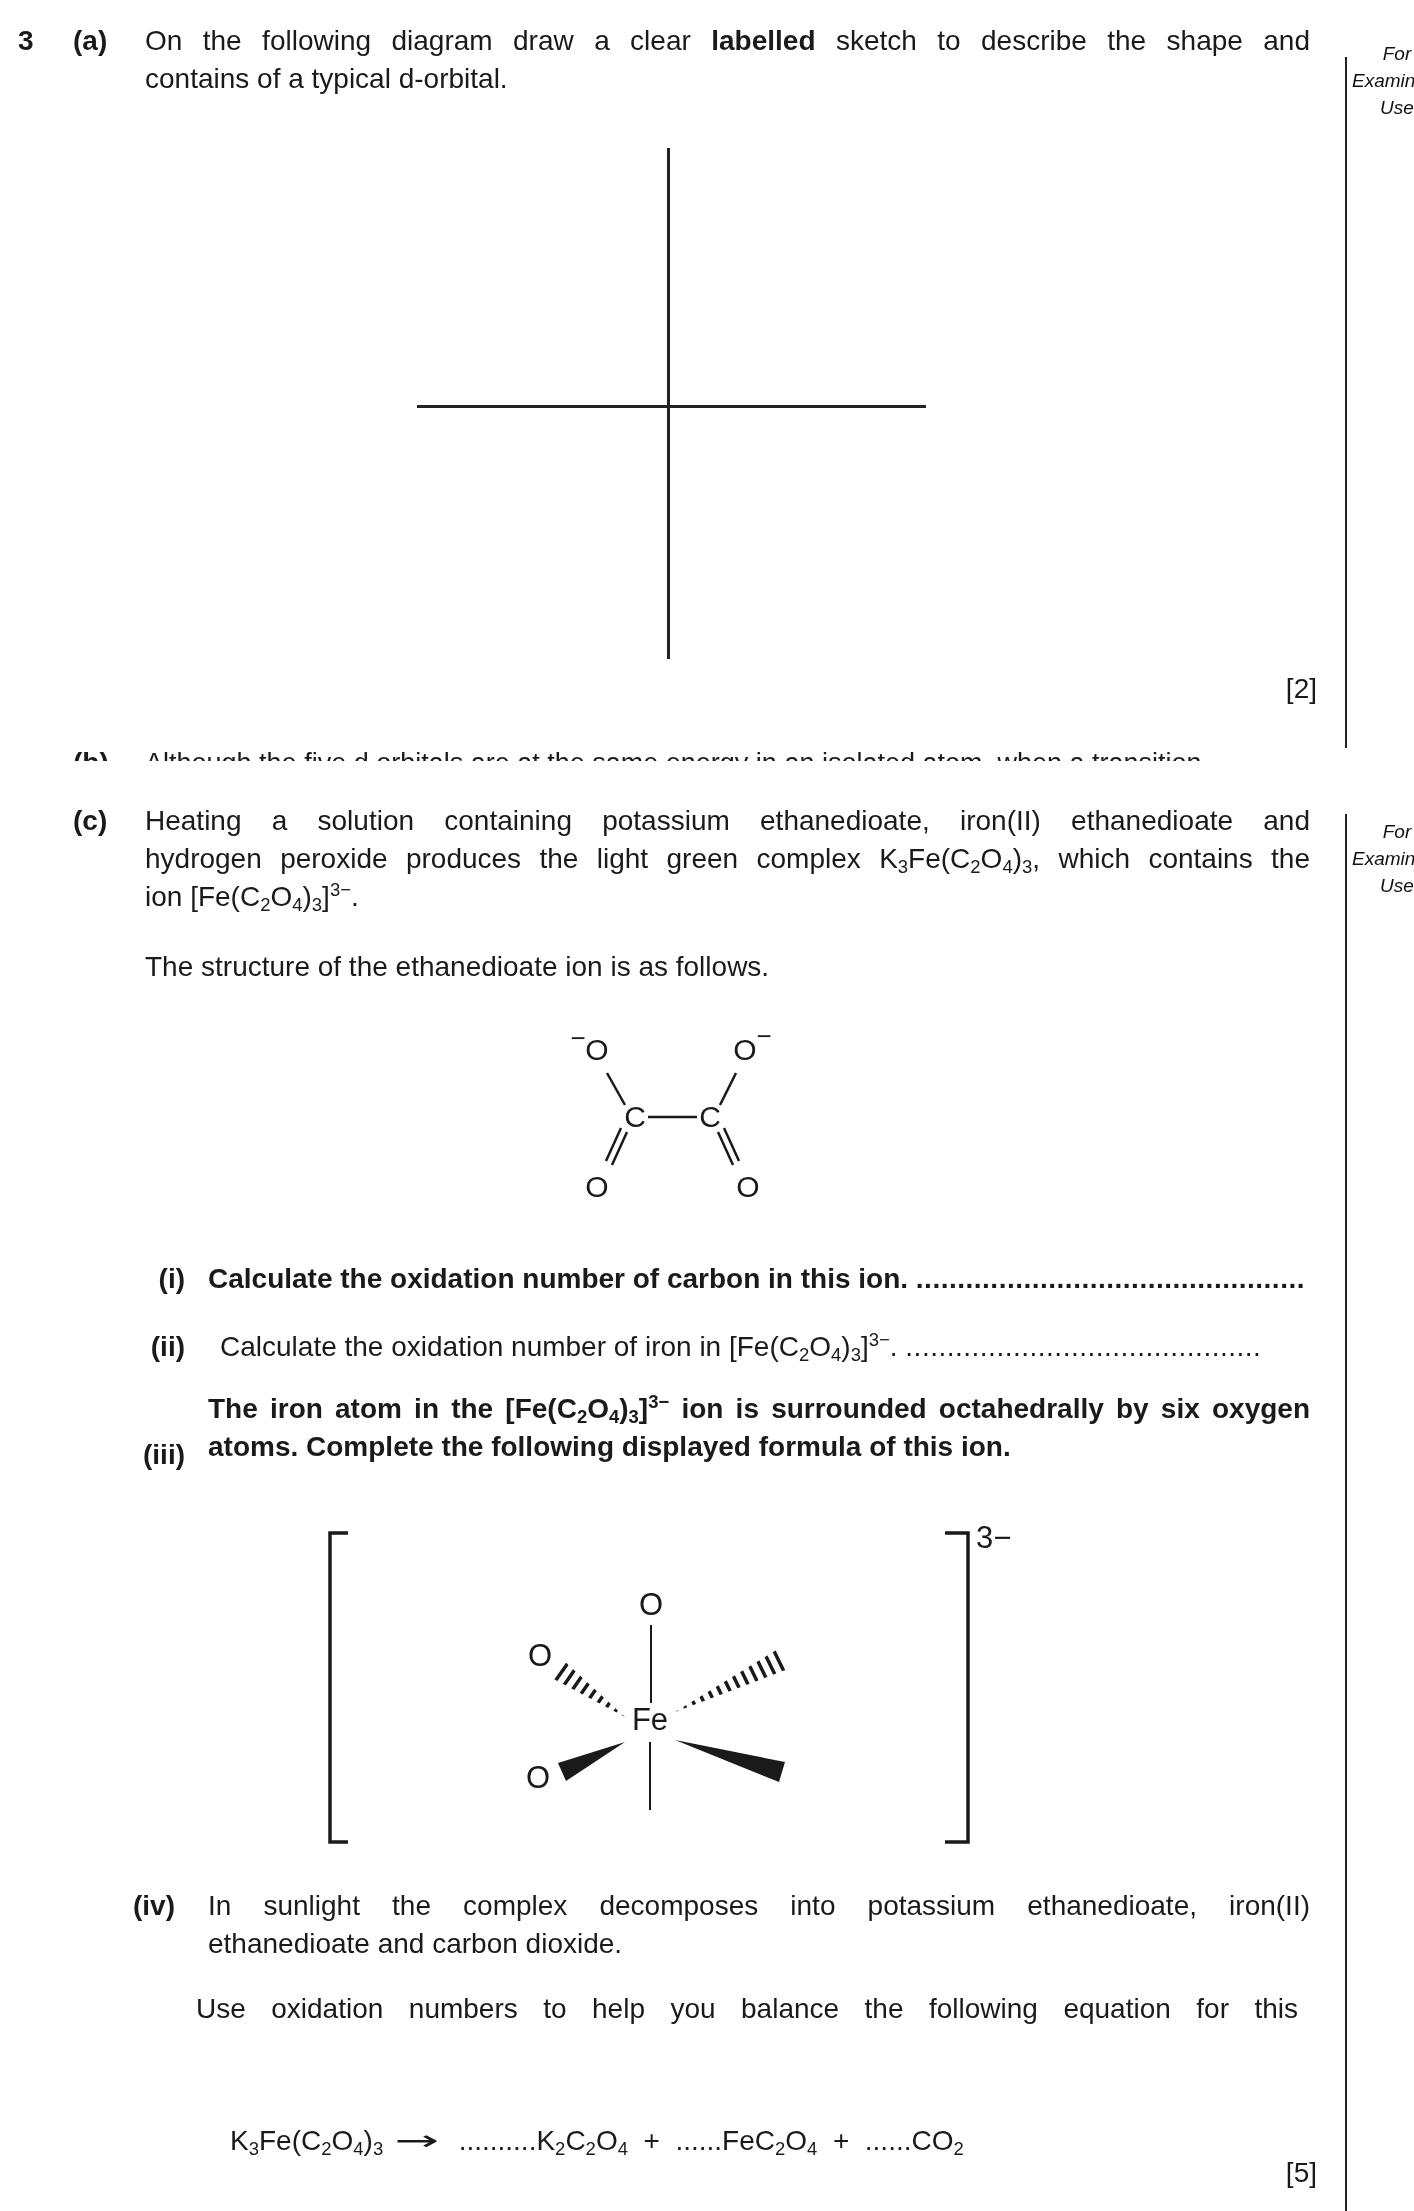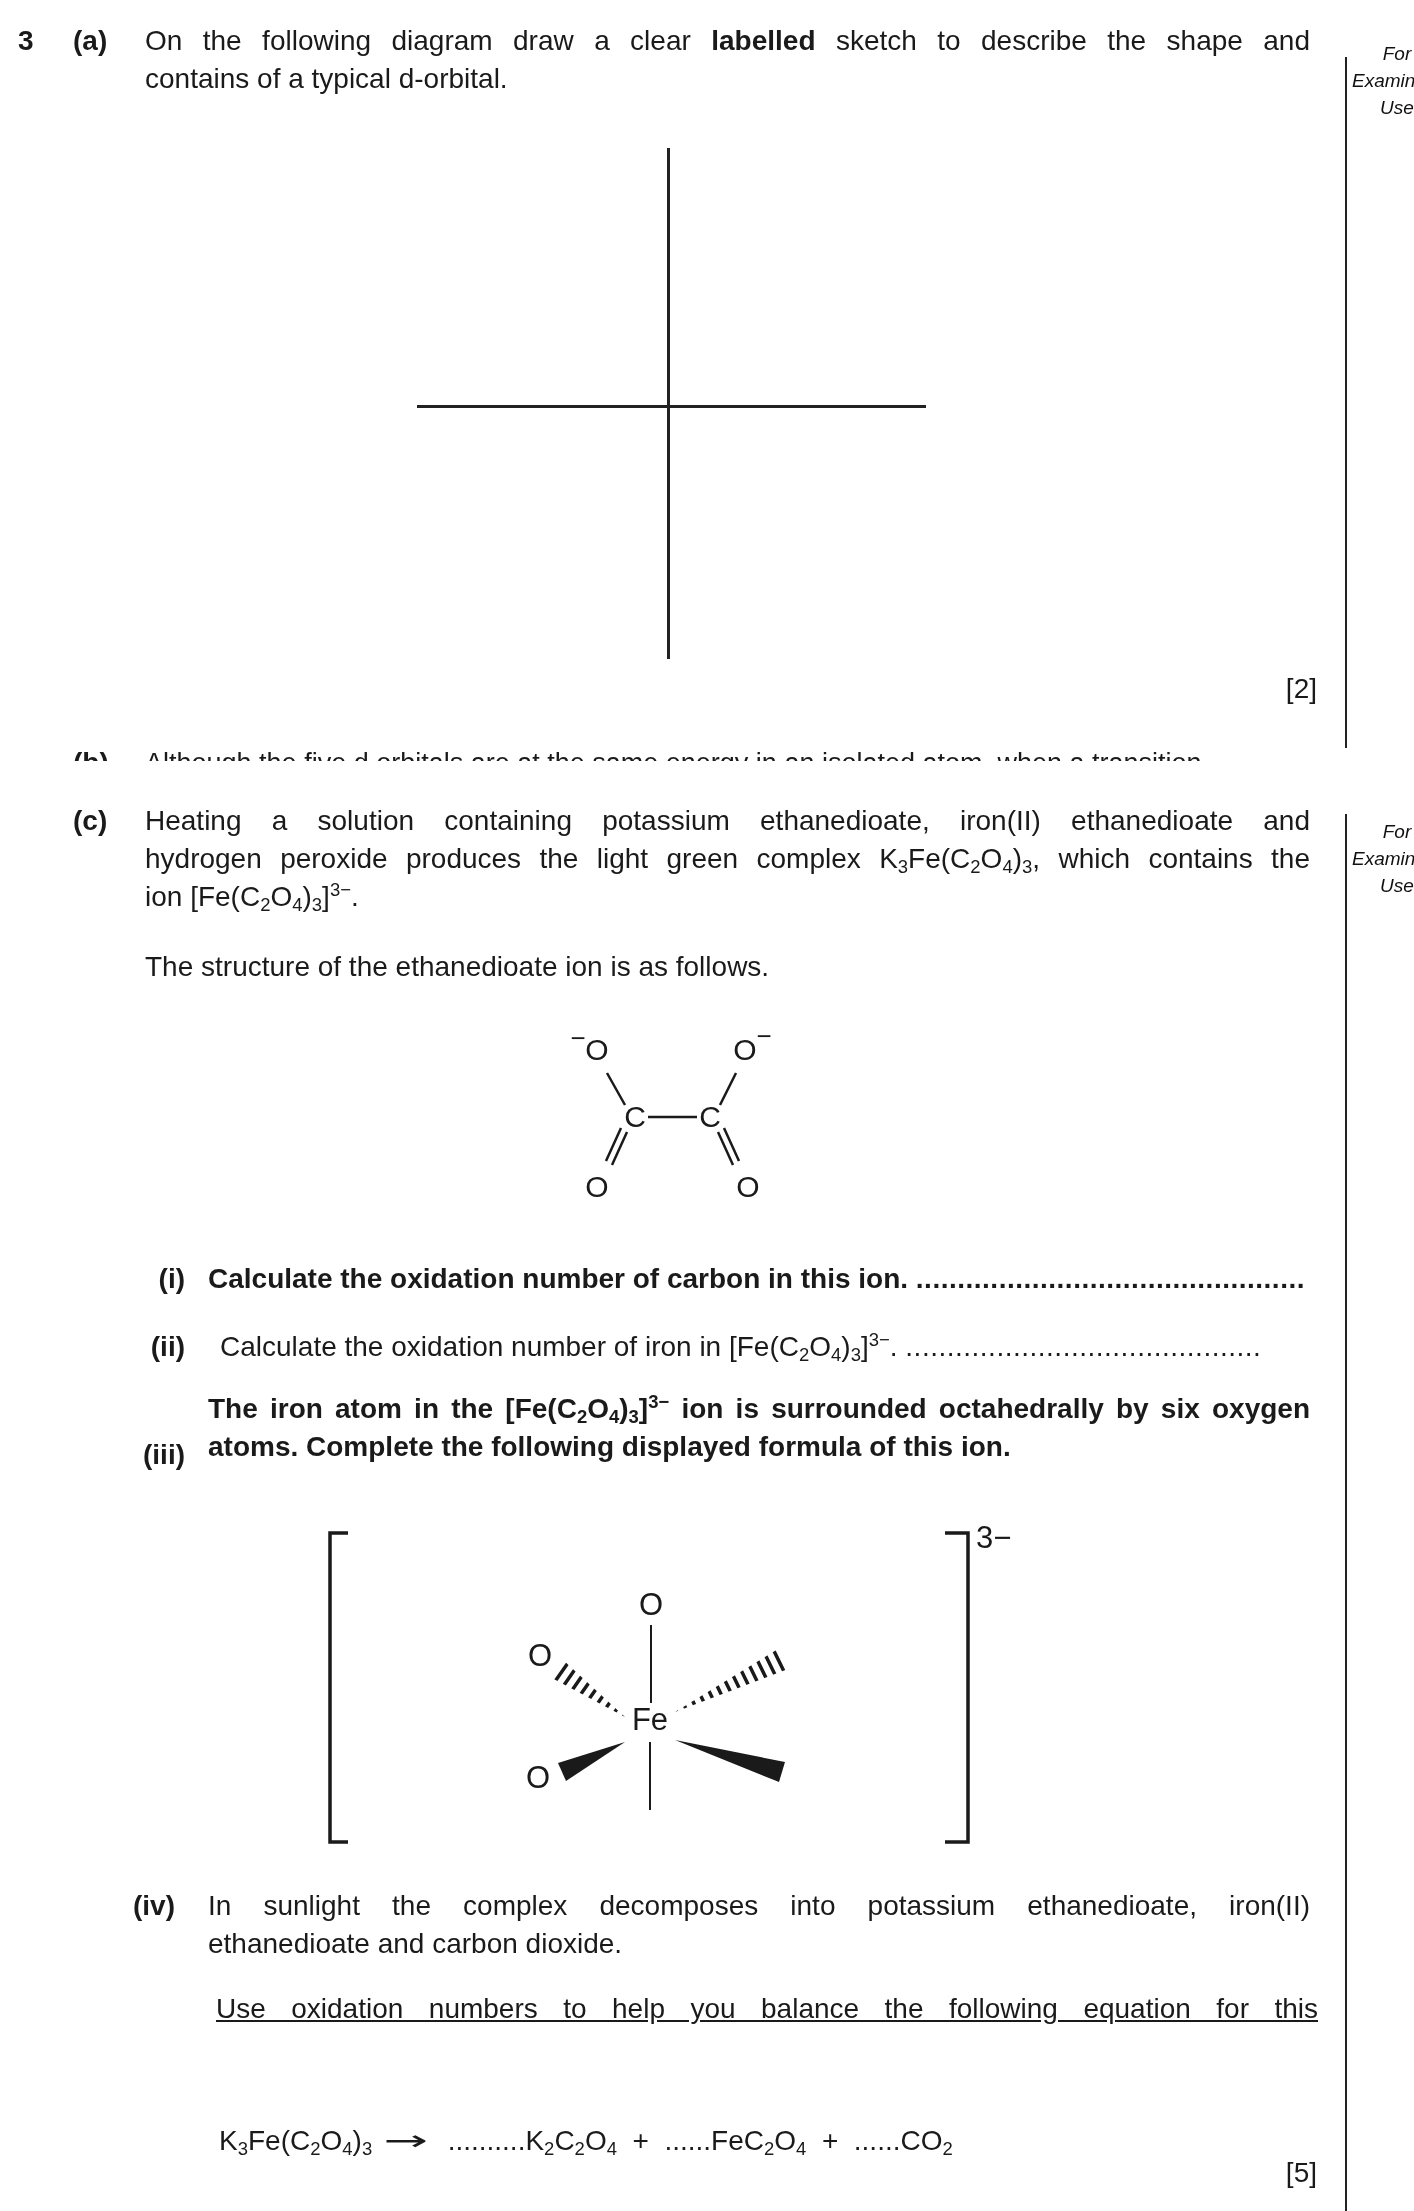--- a/index.html
+++ b/index.html
@@ -136,21 +136,21 @@
       <text x="240" y="146" font-size="31" text-anchor="middle">O</text>
       <text x="238" y="268" font-size="31" text-anchor="middle">O</text>
     </svg>
   </div>
 
   <div class="abs txt bold lbl" style="left:80px;top:1887px;width:95px;">(iv)</div>
   <div class="abs txt" style="left:208px;top:1887px;width:1102px;">
       <div class="jline">In sunlight the complex decomposes into potassium ethanedioate, iron(<span class="roman">II</span>)</div>
       <div>ethanedioate and carbon dioxide.</div>
     </div>
-  <div class="abs txt" style="left:216px;top:1990px;width:1102px;text-decoration:underline;">
+  <div class="abs txt" style="left:196px;top:1990px;width:1102px;">
       <div class="jline">Use oxidation numbers to help you balance the following equation for this</div>
     </div>
 
-  <div class="abs txt nowrap" style="left:219px;top:2122px;text-align:center;">K<sub>3</sub>Fe(C<sub>2</sub>O<sub>4</sub>)<sub>3</sub><span class="arrow">→</span>..........K<sub>2</sub>C<sub>2</sub>O<sub>4</sub>&nbsp;&nbsp;+&nbsp;&nbsp;......FeC<sub>2</sub>O<sub>4</sub>&nbsp;&nbsp;+&nbsp;&nbsp;......CO<sub>2</sub></div>
+  <div class="abs txt nowrap" style="left:230px;top:2122px;text-align:center;">K<sub>3</sub>Fe(C<sub>2</sub>O<sub>4</sub>)<sub>3</sub><span class="arrow">→</span>..........K<sub>2</sub>C<sub>2</sub>O<sub>4</sub>&nbsp;&nbsp;+&nbsp;&nbsp;......FeC<sub>2</sub>O<sub>4</sub>&nbsp;&nbsp;+&nbsp;&nbsp;......CO<sub>2</sub></div>
 
   <div class="abs txt" style="left:1145px;top:2154px;width:172px;text-align:right;">[5]</div>
 
 </div>
 
 </body></html>

